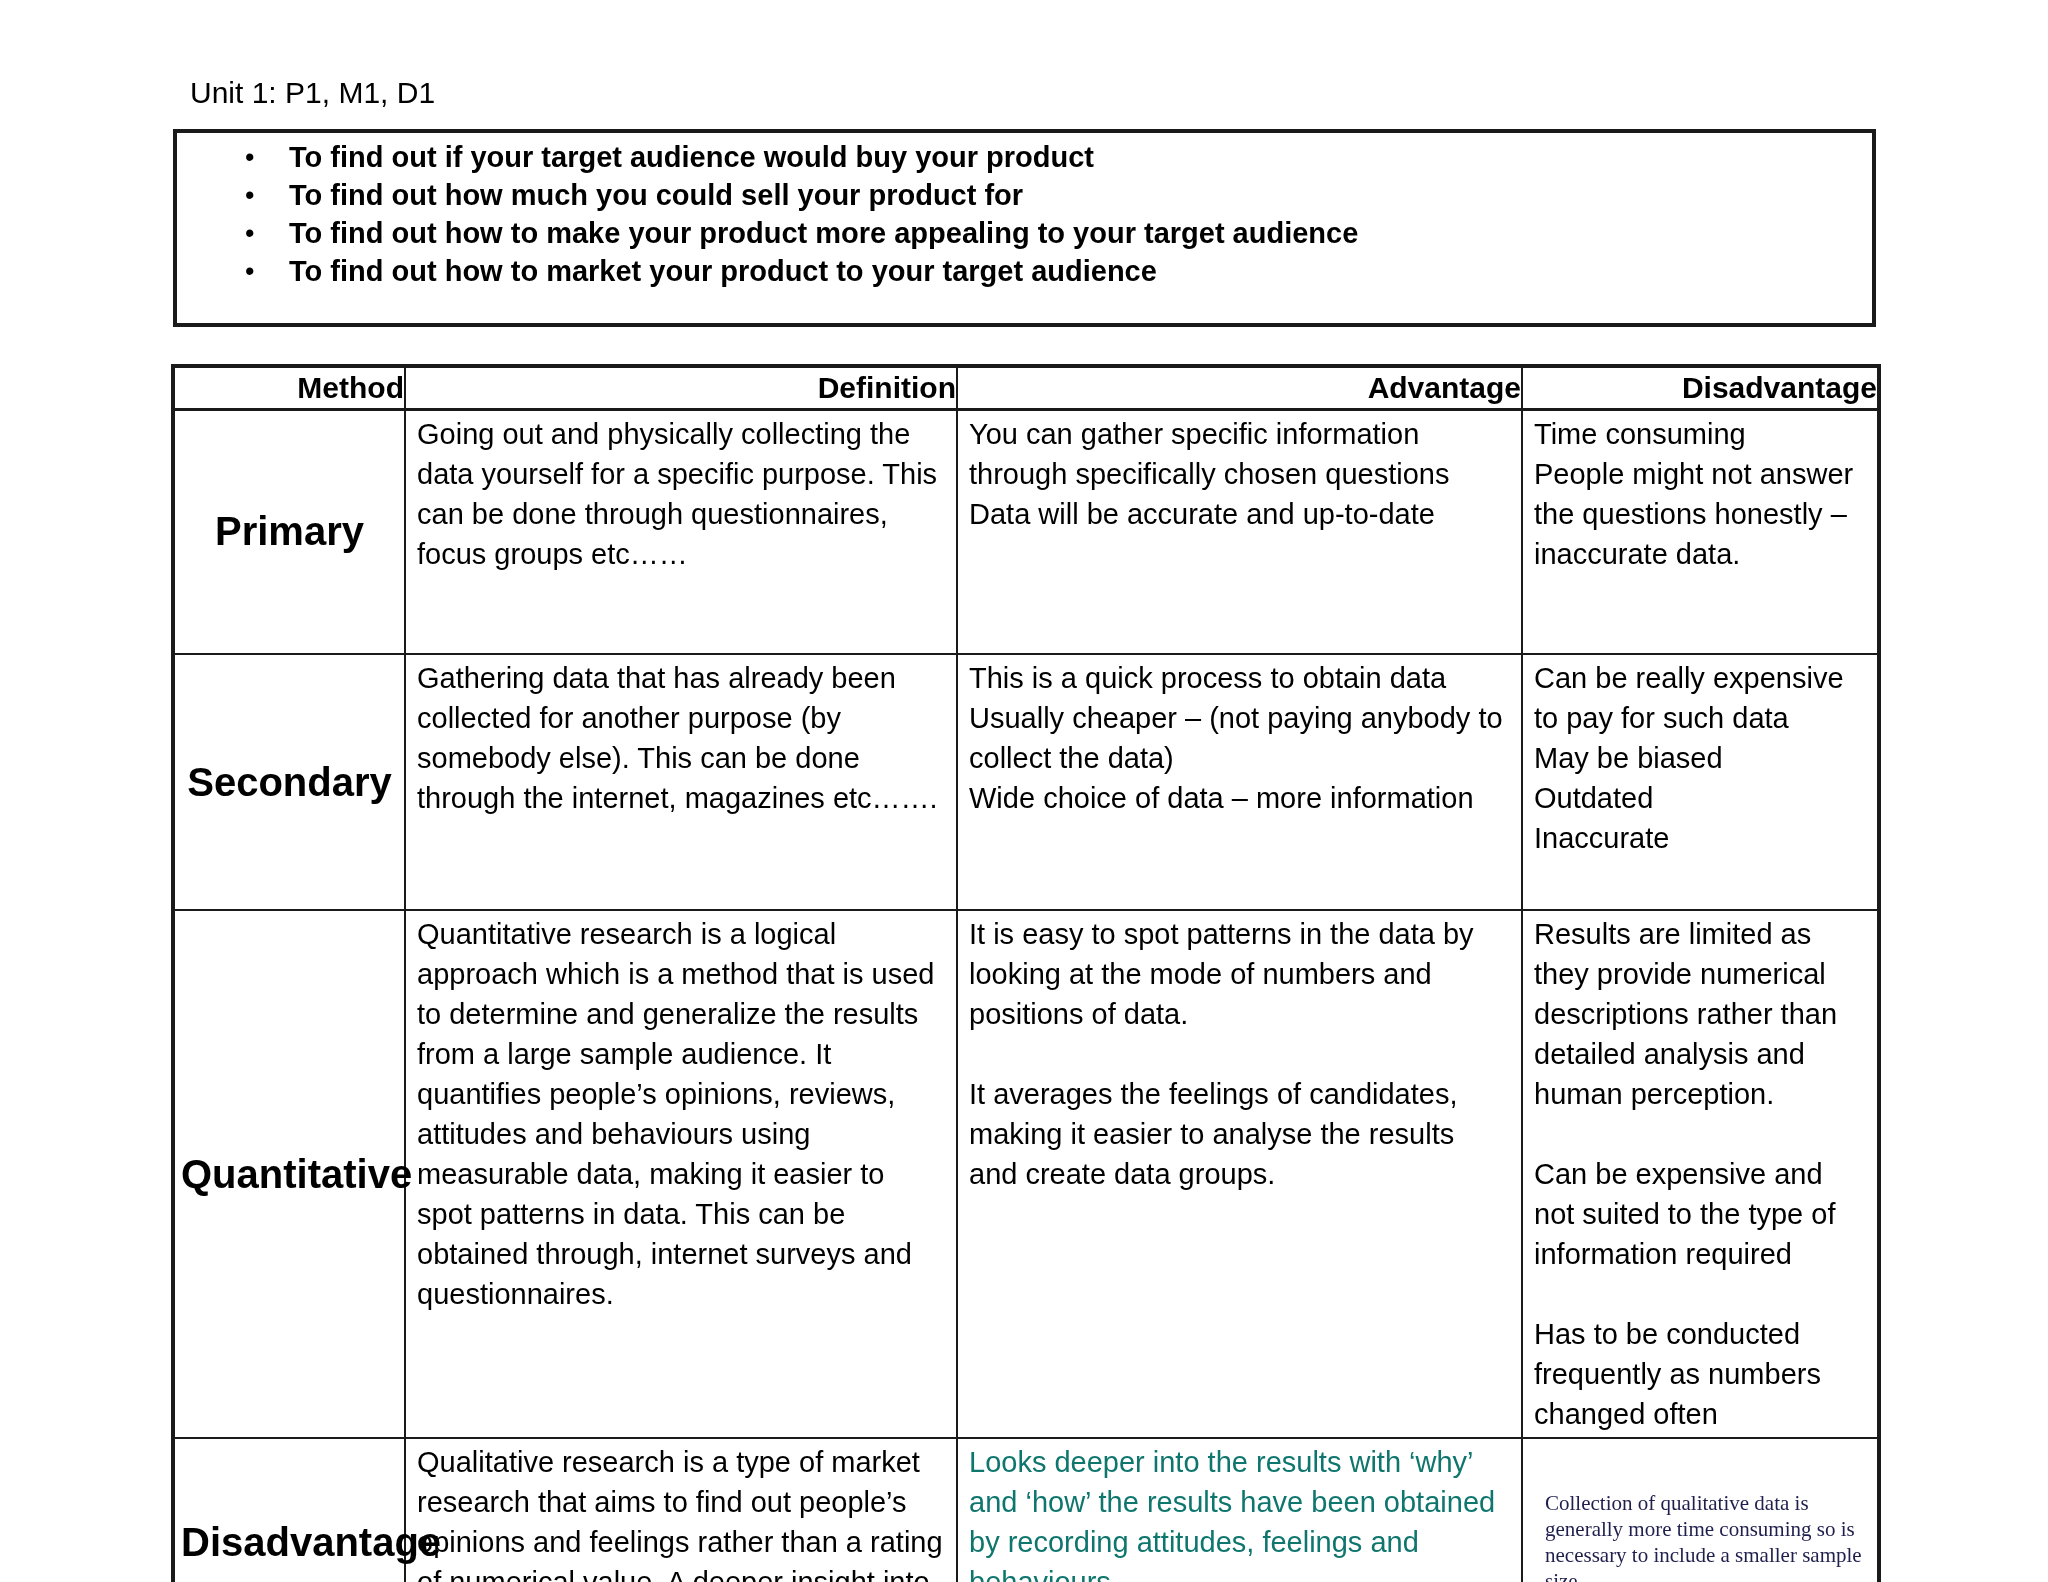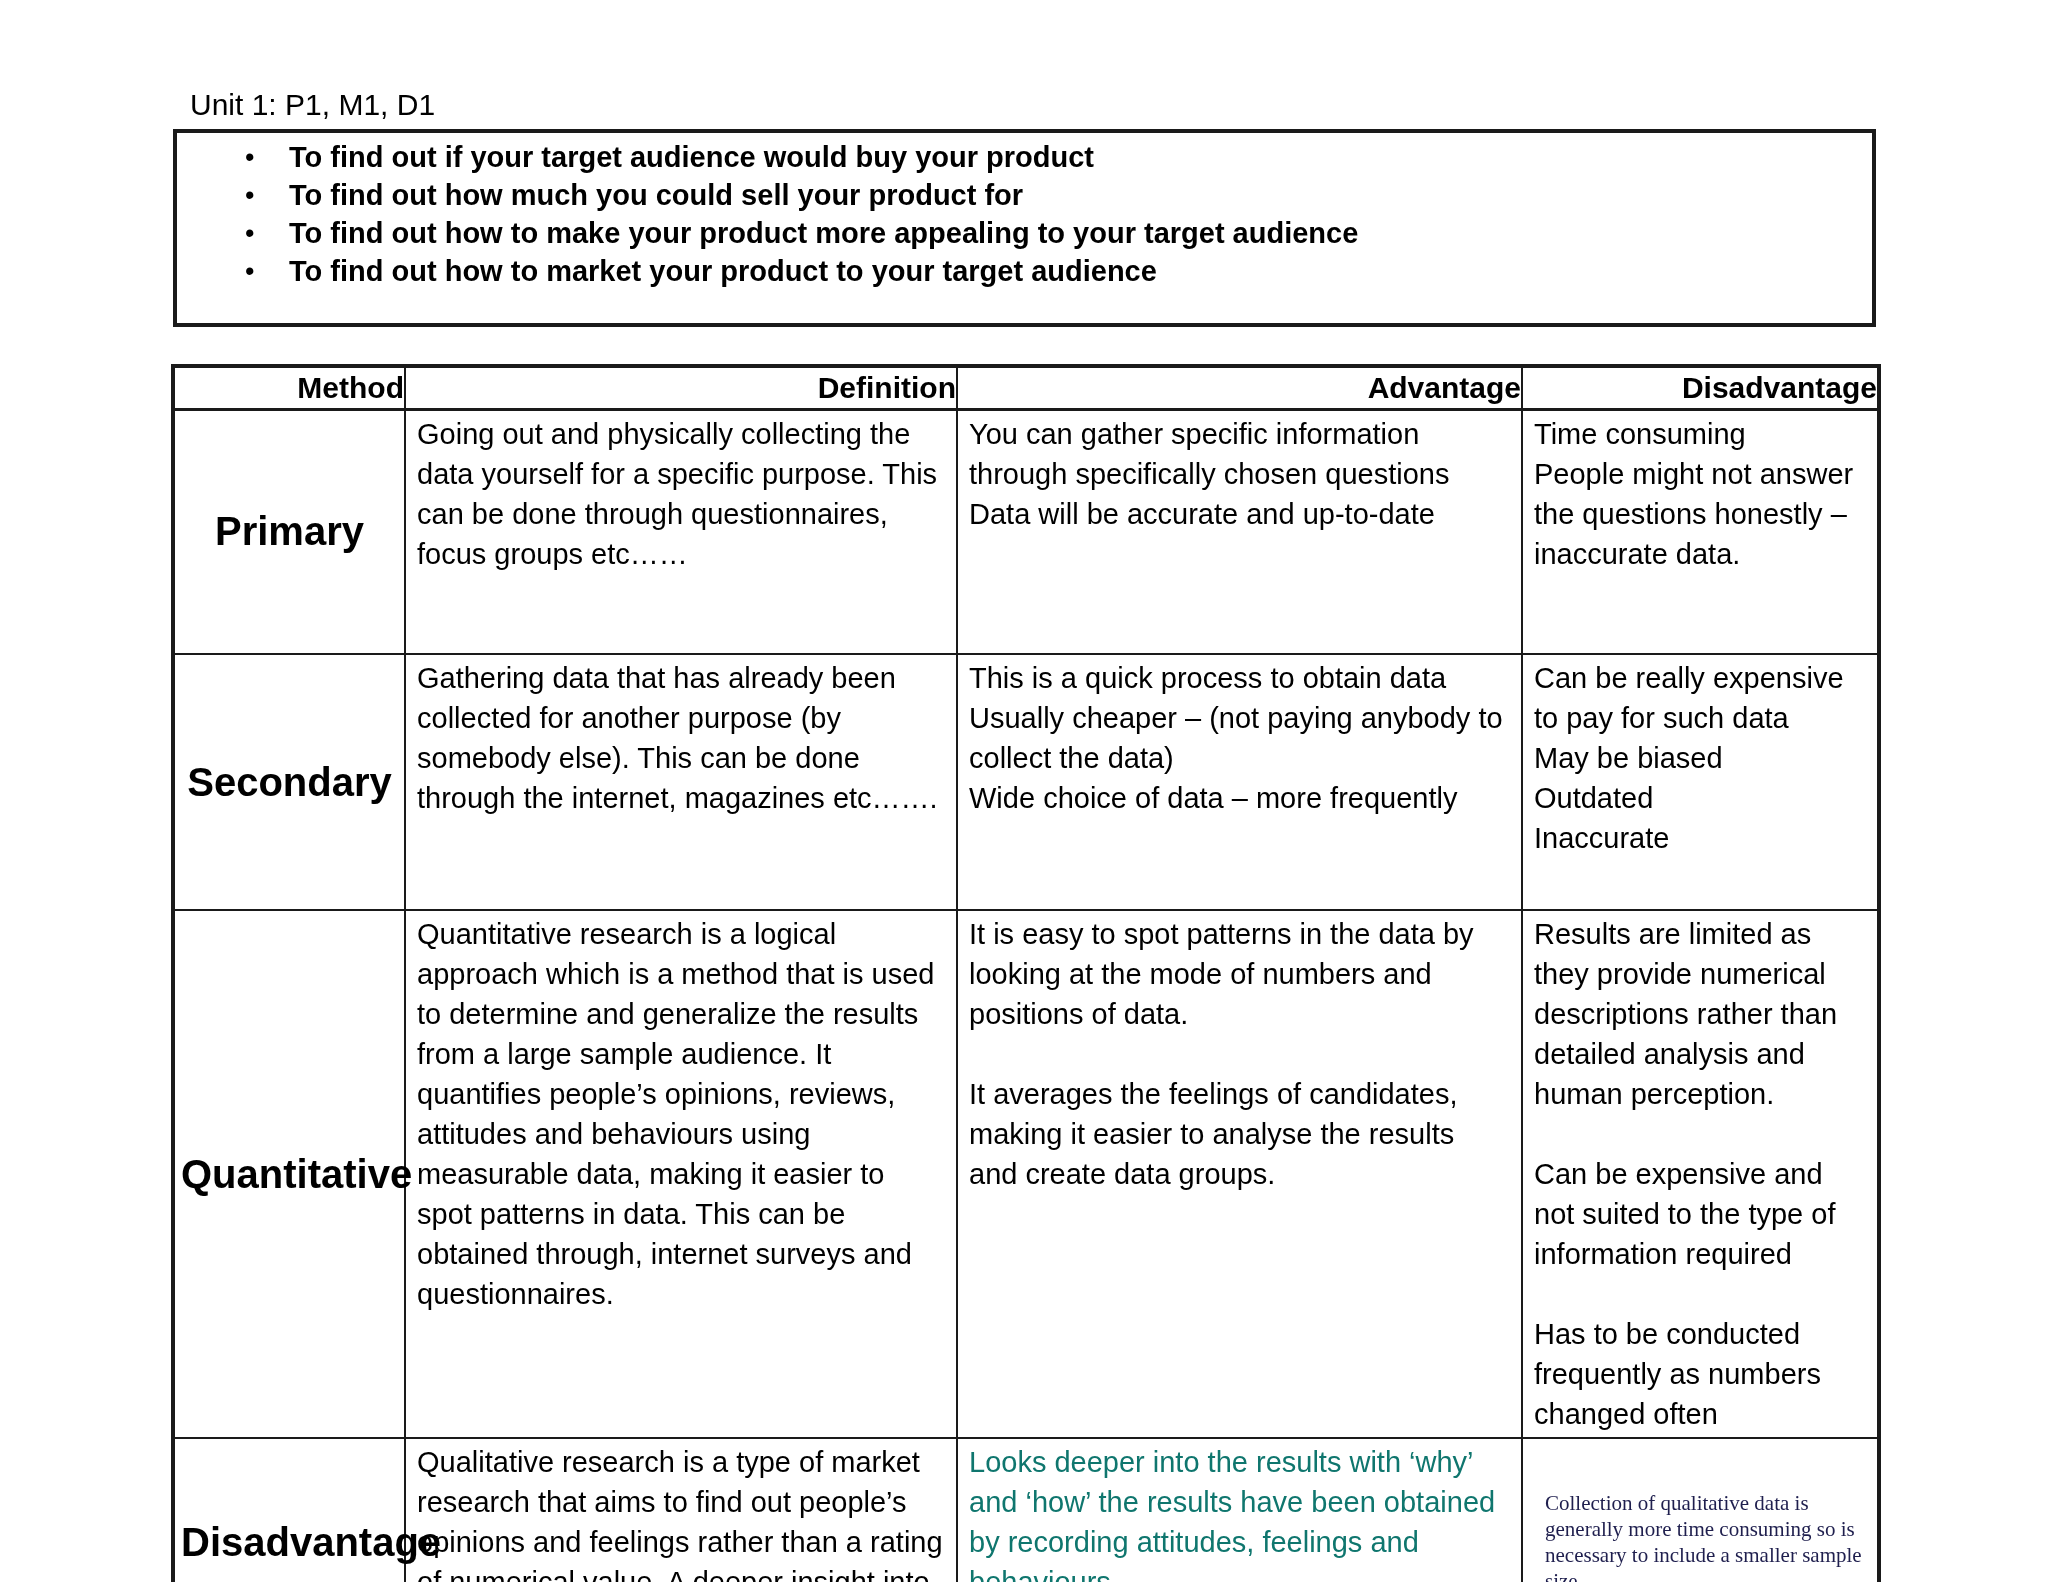--- a/index.html
+++ b/index.html
@@ -13,21 +13,21 @@
     height: 1582px;
     font-family: "Liberation Sans", sans-serif;
     font-size: 29px;
     color: #000000;
     overflow: hidden;
   }
 
   .doc-title {
     position: absolute;
     left: 190px;
-    top: 88px;
+    top: 76px;
     font-size: 30px;
     line-height: 34px;
     white-space: nowrap;
   }
 
   .question-box {
     position: absolute;
     left: 173px;
     top: 129px;
     width: 1703px;
@@ -155,21 +155,21 @@
       <td class="cell">You can gather specific information through specifically chosen questions
 Data will be accurate and up-to-date</td>
       <td class="cell">Time consuming
 People might not answer the questions honestly – inaccurate data.</td>
     </tr>
     <tr class="r-secondary">
       <td class="method">Secondary</td>
       <td class="cell">Gathering data that has already been collected for another purpose (by somebody else). This can be done through the internet, magazines etc…….</td>
       <td class="cell">This is a quick process to obtain data
 Usually cheaper – (not paying anybody to collect the data)
-Wide choice of data – more frequently</td>
+Wide choice of data – more information</td>
       <td class="cell">Can be really expensive to pay for such data
 May be biased
 Outdated
 Inaccurate</td>
     </tr>
     <tr class="r-quant">
       <td class="method">Quantitative</td>
       <td class="cell">Quantitative research is a logical approach which is a method that is used to determine and generalize the results from a large sample audience. It quantifies people’s opinions, reviews, attitudes and behaviours using measurable data, making it easier to spot patterns in data. This can be obtained through, internet surveys and questionnaires.</td>
       <td class="cell">It is easy to spot patterns in the data by looking at the mode of numbers and positions of data.
 

